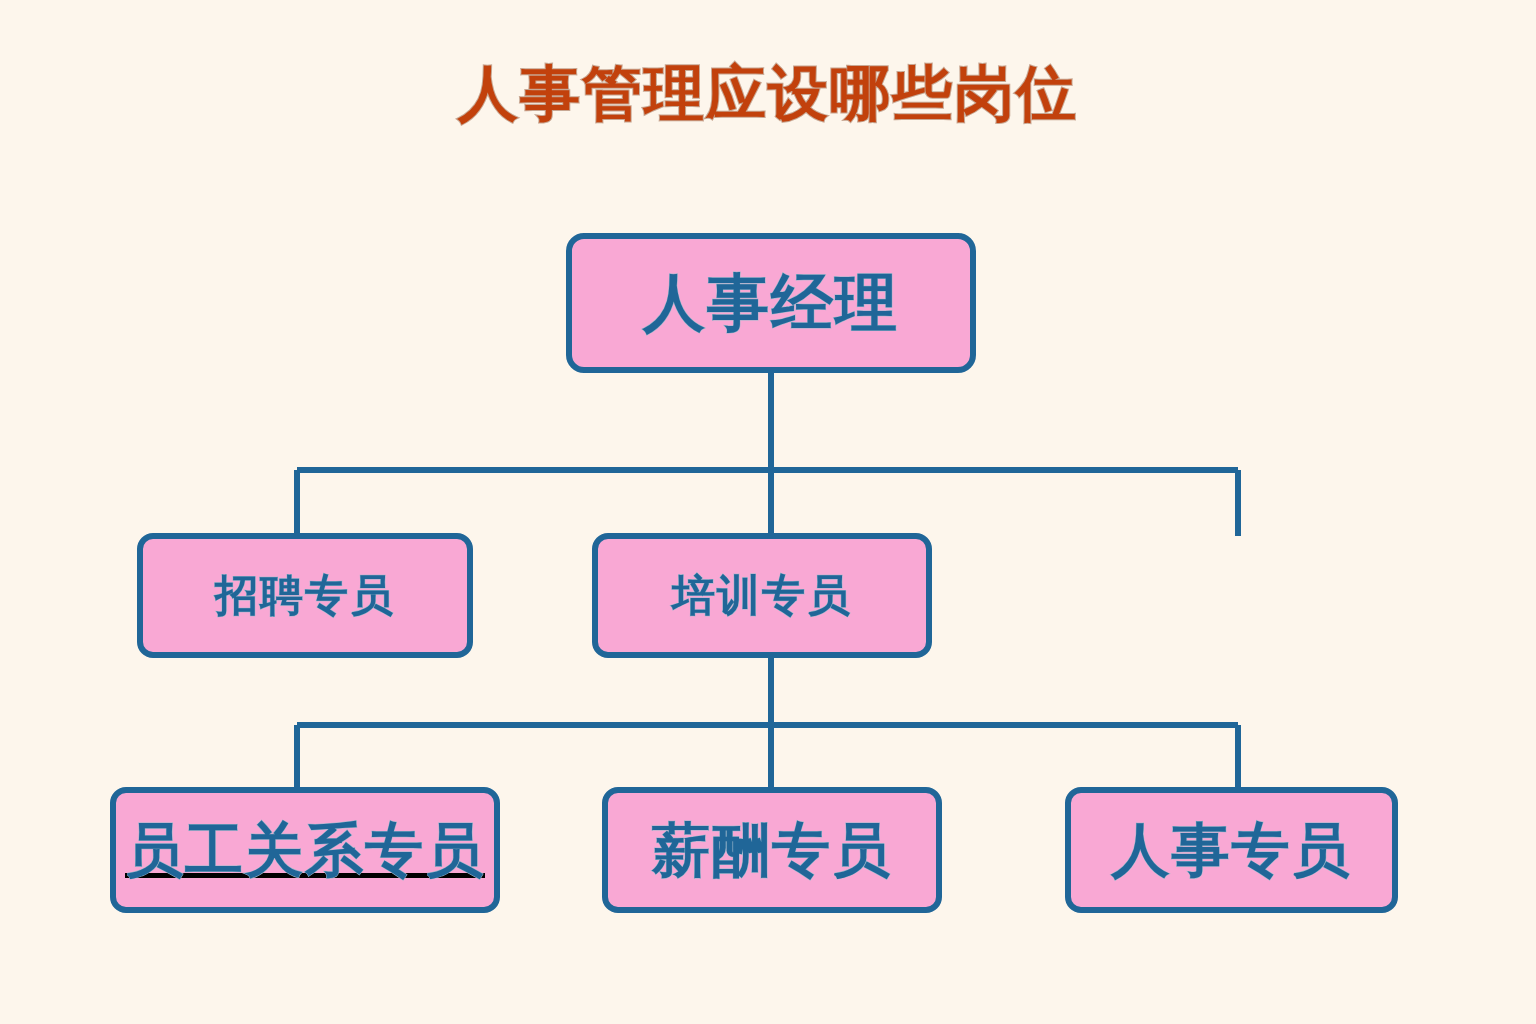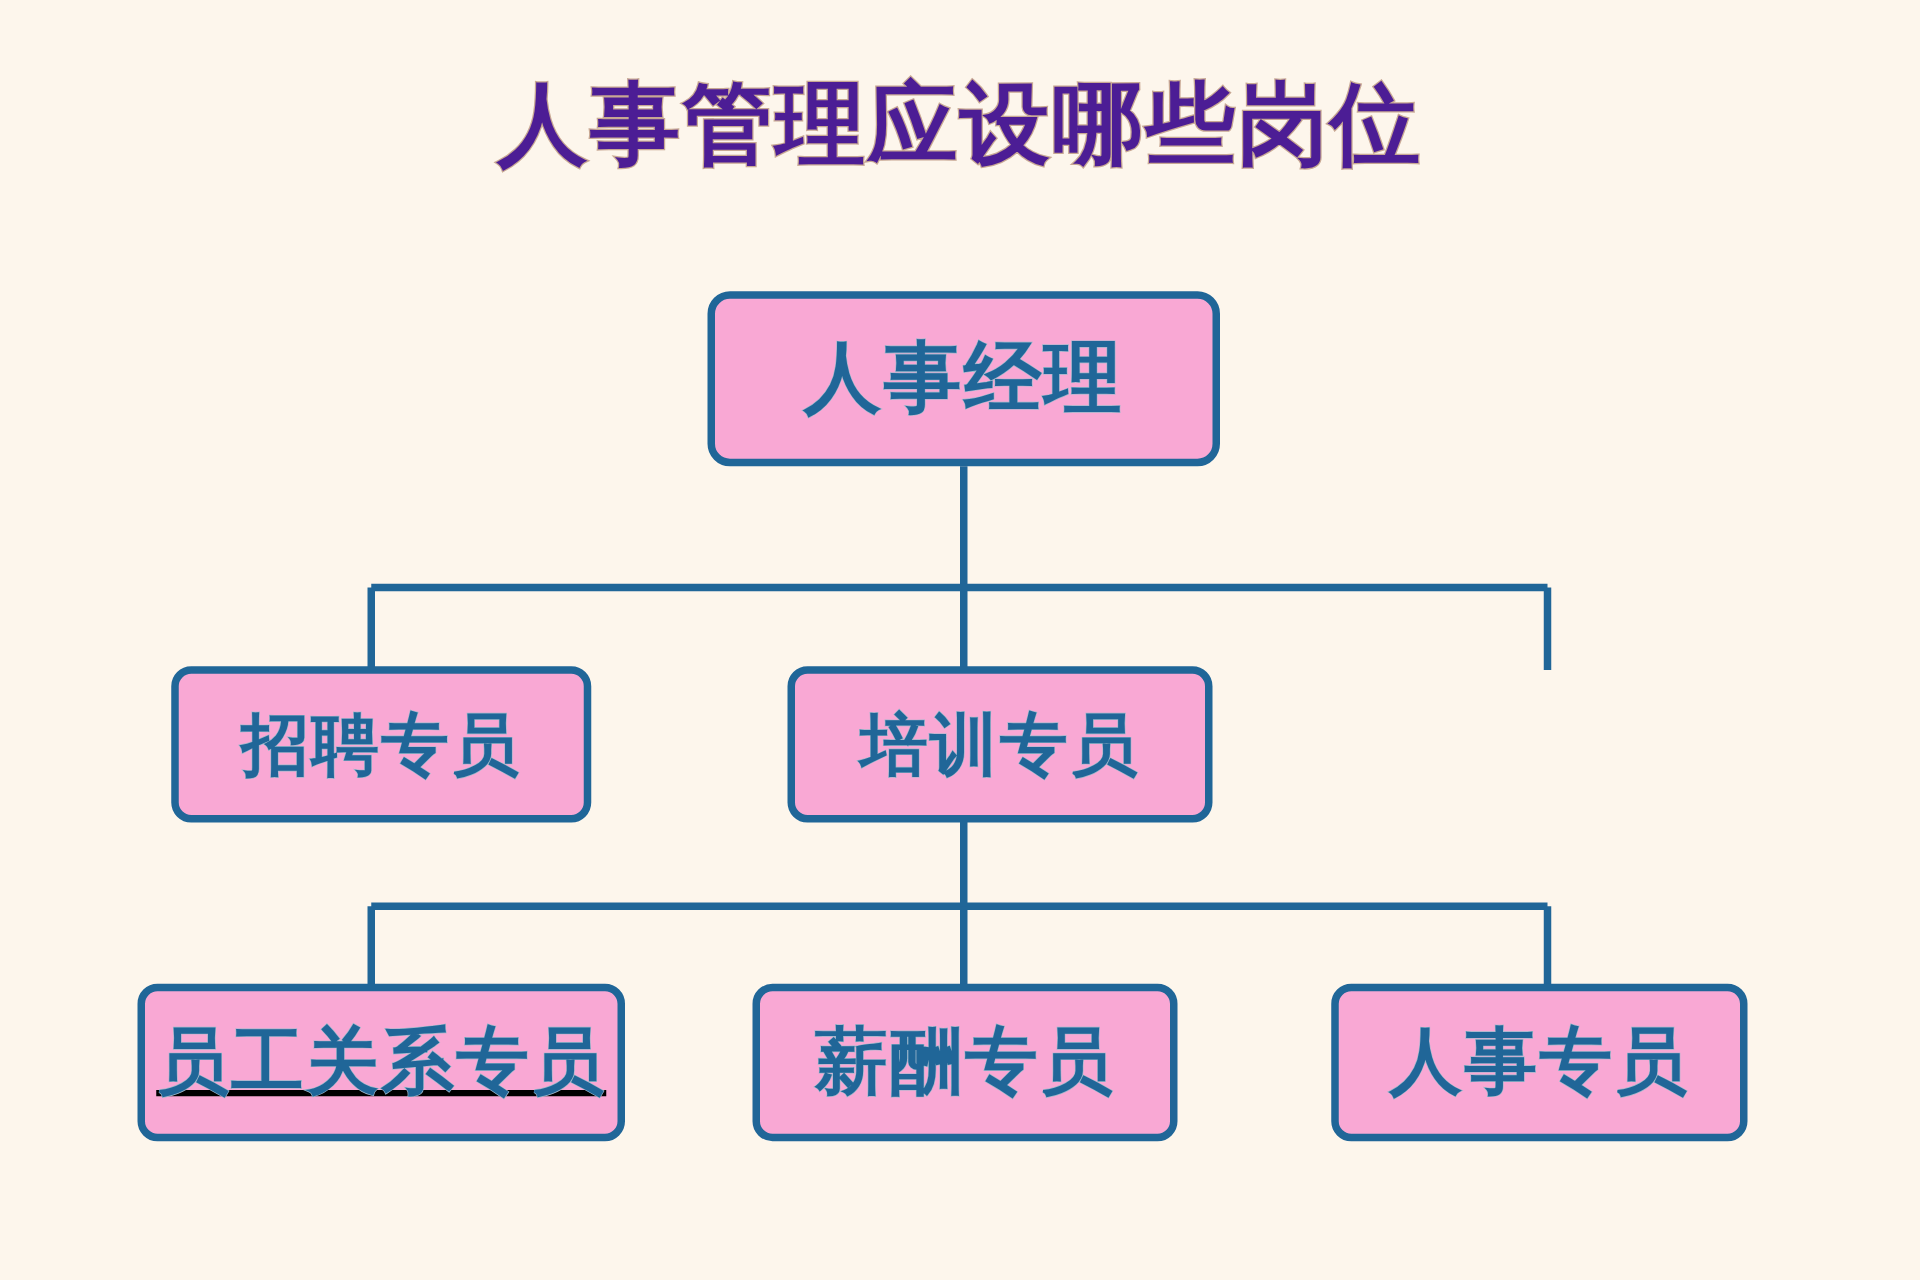--- a/index.html
+++ b/index.html
@@ -22,25 +22,25 @@
     background: #FDF6EC;
   }
 
   
   #chart-title {
     position: absolute;
     left: 0;
     top: 62px;
     width: 1536px;
     text-align: center;
-    font-size: 72px;
+    font-size: 60px;
     font-weight: 700;
     line-height: 1.08;
     letter-spacing: 2px;
-    color: #4c1d95;
+    color: #c2410c;
     -webkit-text-stroke: 2px #C8A894;
     paint-order: stroke fill;
     white-space: nowrap;
     user-select: none;
   }
 
   
   #connectors {
     position: absolute;
     left: 0;
@@ -80,23 +80,23 @@
     height: 140px;
     border-radius: 18px;
   }
   #node-root .node-label { font-size: 62px; }
 
   
   .row2 {
     top: 533px;
     height: 125px;
   }
-  .row2 .node-label { font-size: 54px; }
+  .row2 .node-label { font-size: 43px; }
   #node-recruiting { left: 137px;  width: 336px; }
-  #node-training   { left: 630px;  width: 340px; }
+  #node-training   { left: 592px;  width: 340px; }
   #node-compensation { left: 1068px; width: 330px; }
 
   
   .row3 {
     top: 787px;
     height: 126px;
   }
   .row3 .node-label { font-size: 58px; }
   #node-employee-relations { left: 110px;  width: 390px; text-decoration: underline; }
   #node-performance        { left: 602px;  width: 340px; }

